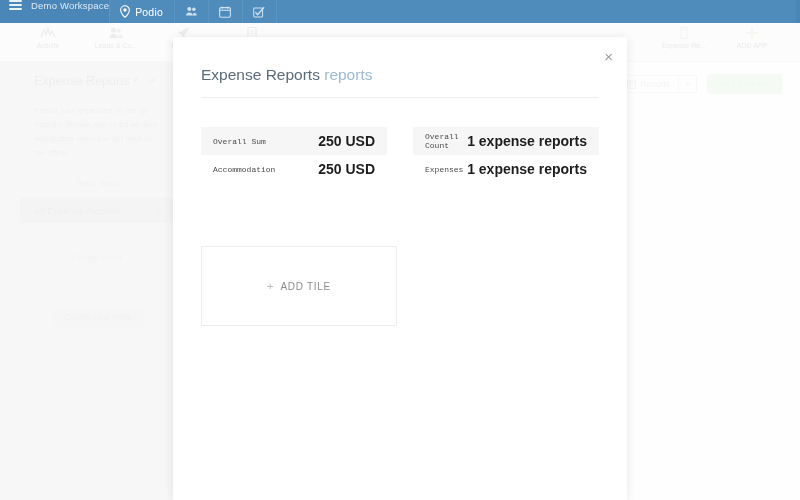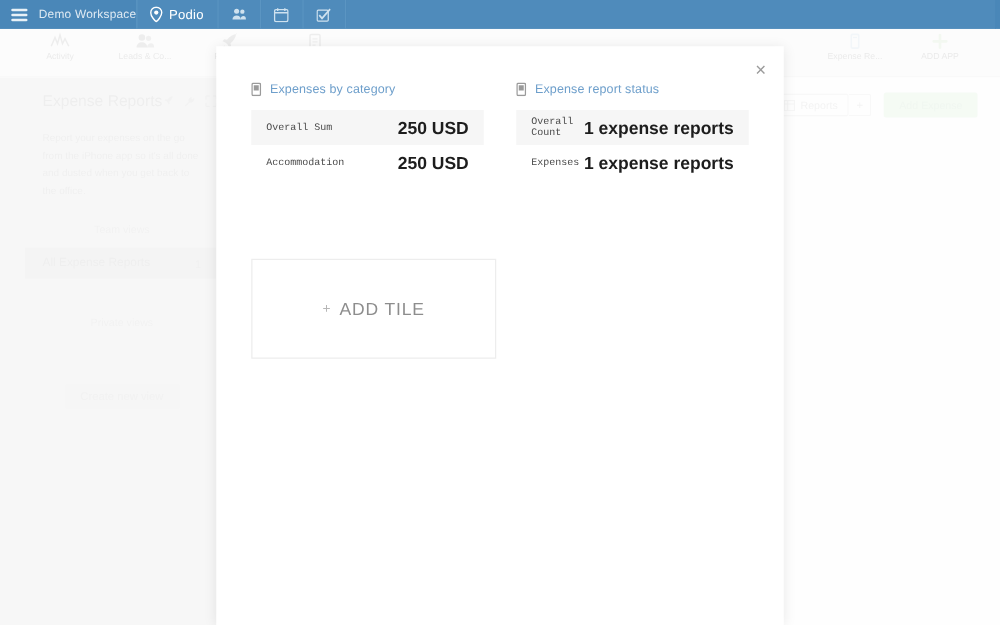--- a/index.html
+++ b/index.html
@@ -13,21 +13,21 @@
 
   
   .topbar {
     position: absolute; top: 0; left: 0;
     width: 800px; height: 23px;
     background: #4a87b8;
     display: flex; align-items: stretch;
     z-index: 40;
   }
   .tb-left {
-    display: flex; align-items: center;
+    display: flex; align-items: flex-start;
     width: 160px; height: 100%;
     padding-left: 9px;
     background: #4a87b8;
   }
   .hamburger {
     width: 13px; height: 10px;
     display: flex; flex-direction: column; justify-content: space-between;
     margin-right: 9px; cursor: pointer;
   }
   .hamburger i { display:block; height: 2px; background:#e8f1f7; border-radius: 1px; }
@@ -187,21 +187,21 @@
   .tile-row .v { font-size: 14px; color: #1d1d1d; font-weight: 700; white-space: nowrap; }
 
   .addtile {
     margin-top: 63px;
     width: 196px; height: 80px;
     border: 1px solid #ededed; background: #ffffff;
     display: flex; align-items: center; justify-content: center;
     gap: 7px; cursor: pointer;
   }
   .addtile .plus { font-size: 11px; color: #b6b6b6; line-height: 1; }
-  .addtile .lbl { font-size: 14px; color: #8d8d8d; letter-spacing: .7px; }
+  .addtile .lbl { font-size: 10px; color: #8d8d8d; letter-spacing: .7px; }
 </style>
 </head>
 <body>
 
 <div class="page">
 
   <div class="appnav">
 
     <div class="appnav-item">
       <span>
@@ -321,55 +321,41 @@
     </div>
   </div>
 </div>
 
 <div class="overlay"></div>
 
 <div class="modal">
 
   <div class="modal-close">×</div>
 
+  <div class="modal-title">
+    <span>Expense Reports</span>
+    <span class="sub">reports</span>
+  </div>
 
   <div class="tiles">
 
     <div class="tile">
-      <div class="tile-head">
-        <span>
-          <svg class="ic" width="8" height="11" viewBox="0 0 8 11">
-              <rect x="0.6" y="0.6" width="6.8" height="9.8" rx="1" fill="none" stroke="#9a9a9a" stroke-width="1.1"></rect>
-              <rect x="2" y="2.2" width="4" height="4.2" fill="#9a9a9a"></rect>
-            </svg>
-        </span>
-        <span class="lbl">Expenses by category</span>
-      </div>
       <div class="tile-rows">
         <div class="tile-row alt">
           <span class="k">Overall Sum</span>
           <span class="v">250 USD</span>
         </div>
         <div class="tile-row">
           <span class="k">Accommodation</span>
           <span class="v">250 USD</span>
         </div>
       </div>
     </div>
 
     <div class="tile">
-      <div class="tile-head">
-        <span>
-          <svg class="ic" width="8" height="11" viewBox="0 0 8 11">
-              <rect x="0.6" y="0.6" width="6.8" height="9.8" rx="1" fill="none" stroke="#9a9a9a" stroke-width="1.1"></rect>
-              <rect x="2" y="2.2" width="4" height="4.2" fill="#9a9a9a"></rect>
-            </svg>
-        </span>
-        <span class="lbl">Expense report status</span>
-      </div>
       <div class="tile-rows">
         <div class="tile-row alt">
           <span class="k">Overall Count</span>
           <span class="v">1 expense reports</span>
         </div>
         <div class="tile-row">
           <span class="k">Expenses</span>
           <span class="v">1 expense reports</span>
         </div>
       </div>

